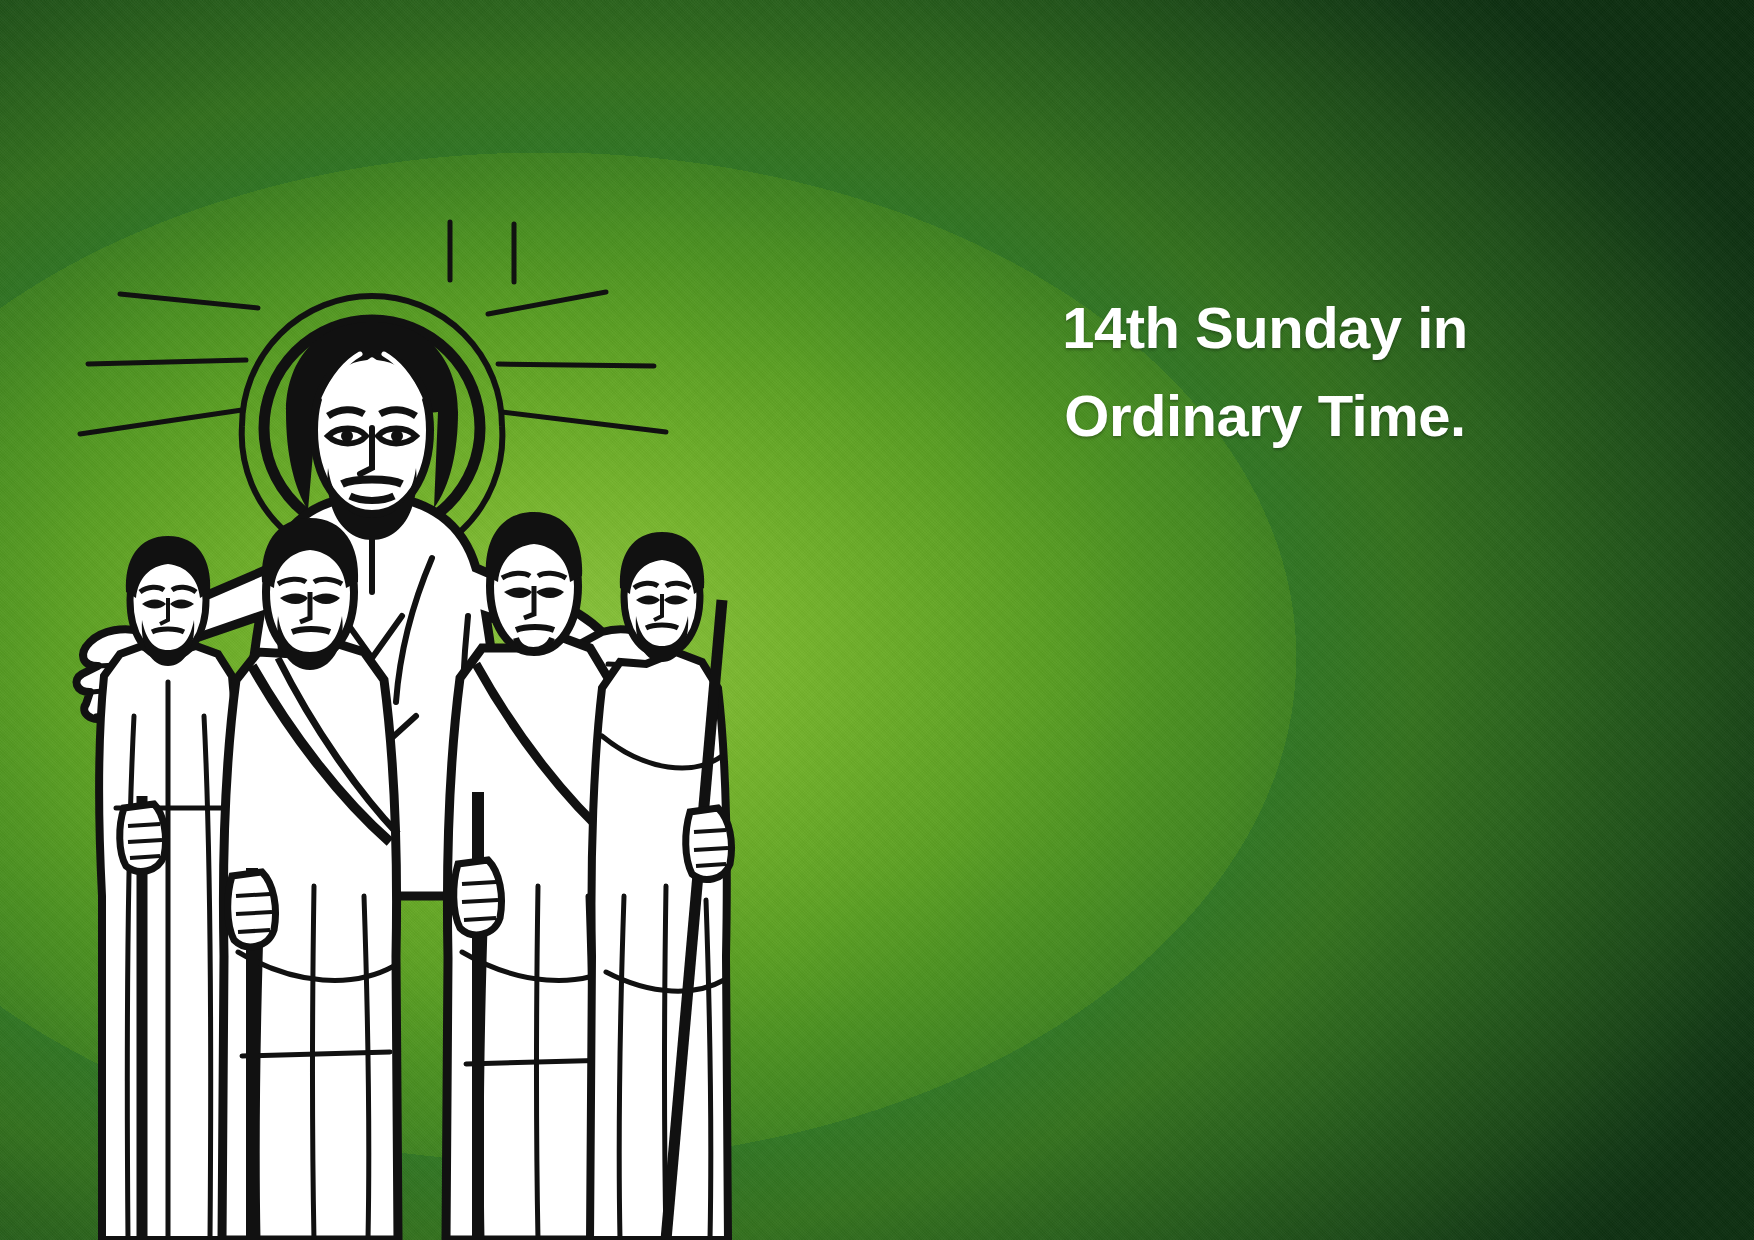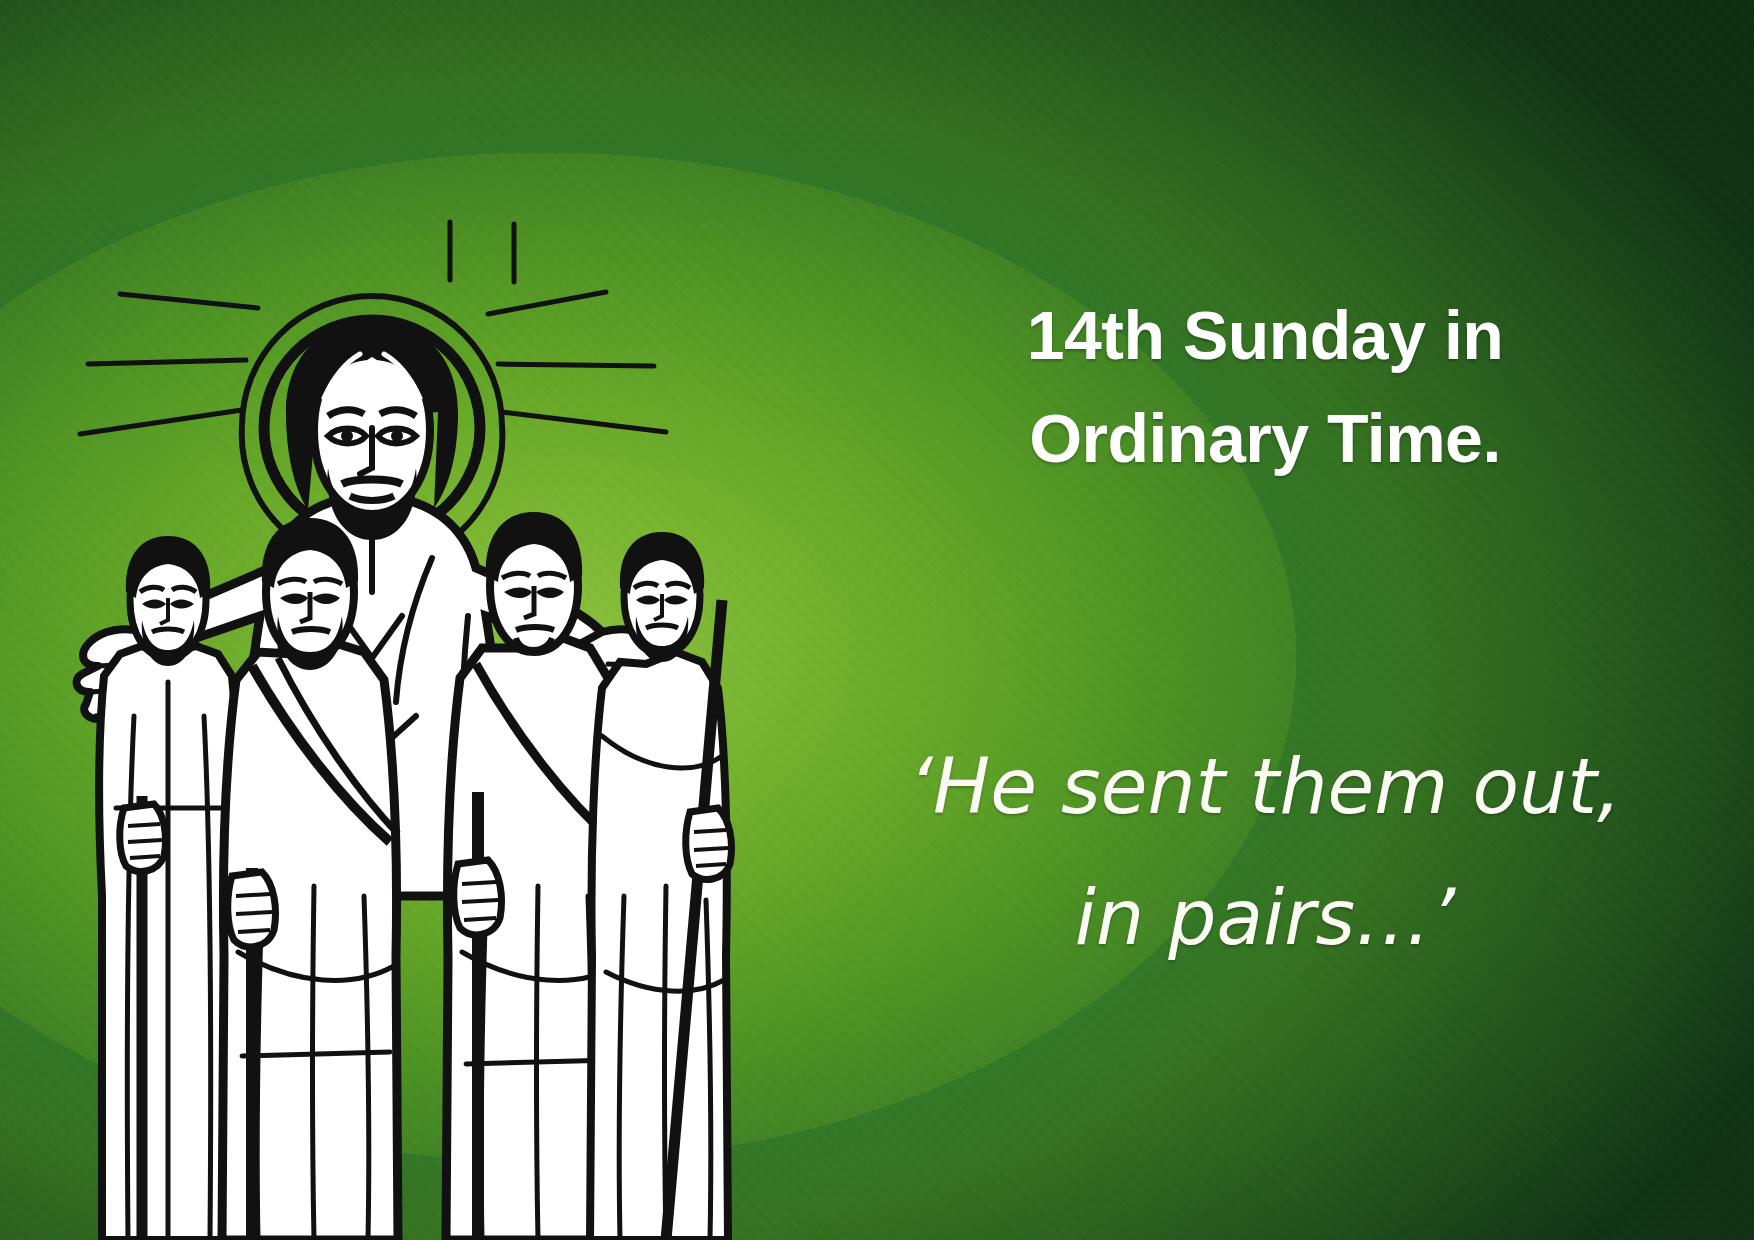--- a/index.html
+++ b/index.html
@@ -90,21 +90,21 @@
 
   .heading {
     position: absolute;
     left: 0;
     top: 284px;
     width: 100%;
     text-align: center;
     color: #ffffff;
     font-family: "Liberation Sans Narrow", "Liberation Sans", sans-serif;
     font-weight: bold;
-    font-size: 68px;
+    font-size: 58px;
     line-height: 1.52;
     letter-spacing: -0.5px;
     text-shadow: 0 2px 3px rgba(0,0,0,0.28);
     white-space: pre-line;
   }
 
   .quote {
     position: absolute;
     left: 0;
     top: 722px;
@@ -402,17 +402,15 @@
           </g>
         </g>
 
       </g>
     </svg>
   </div>
 
   <div id="text-panel">
     <div class="heading">14th Sunday in
 Ordinary Time.</div>
-    <div class="quote">‘He sent them out,
-in pairs…’</div>
   </div>
 
 </div>
 
 </body></html>

